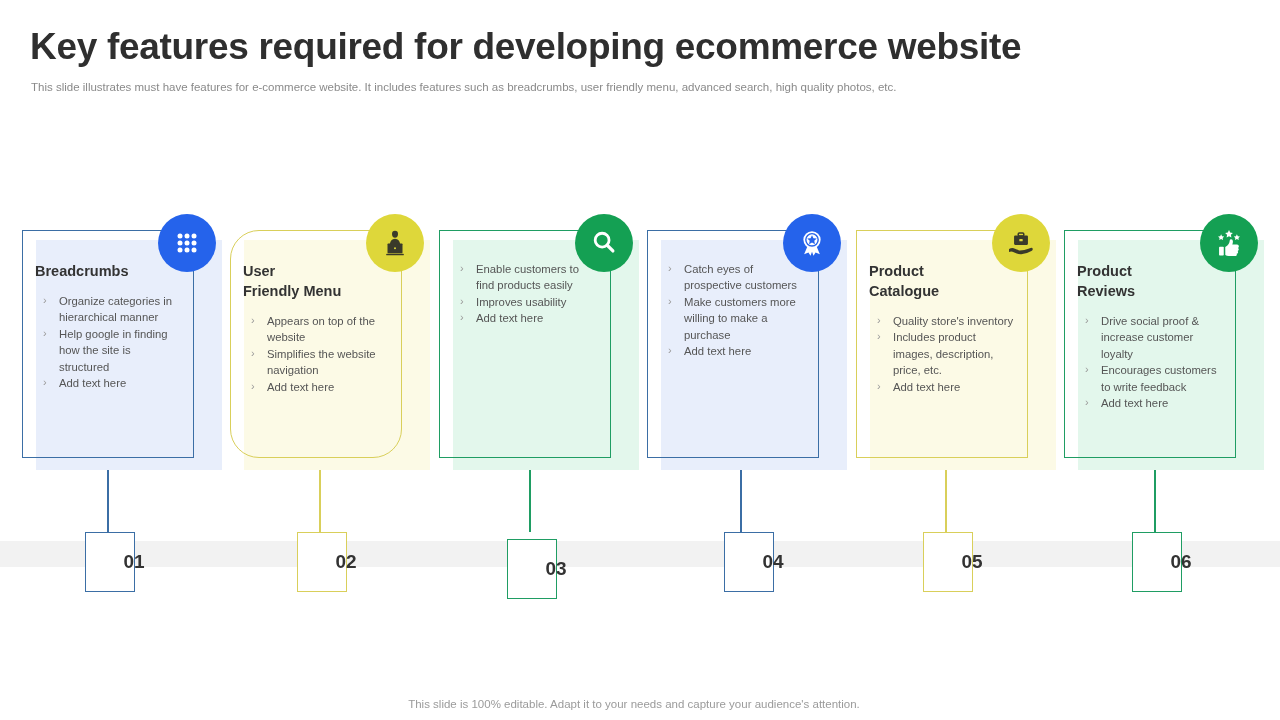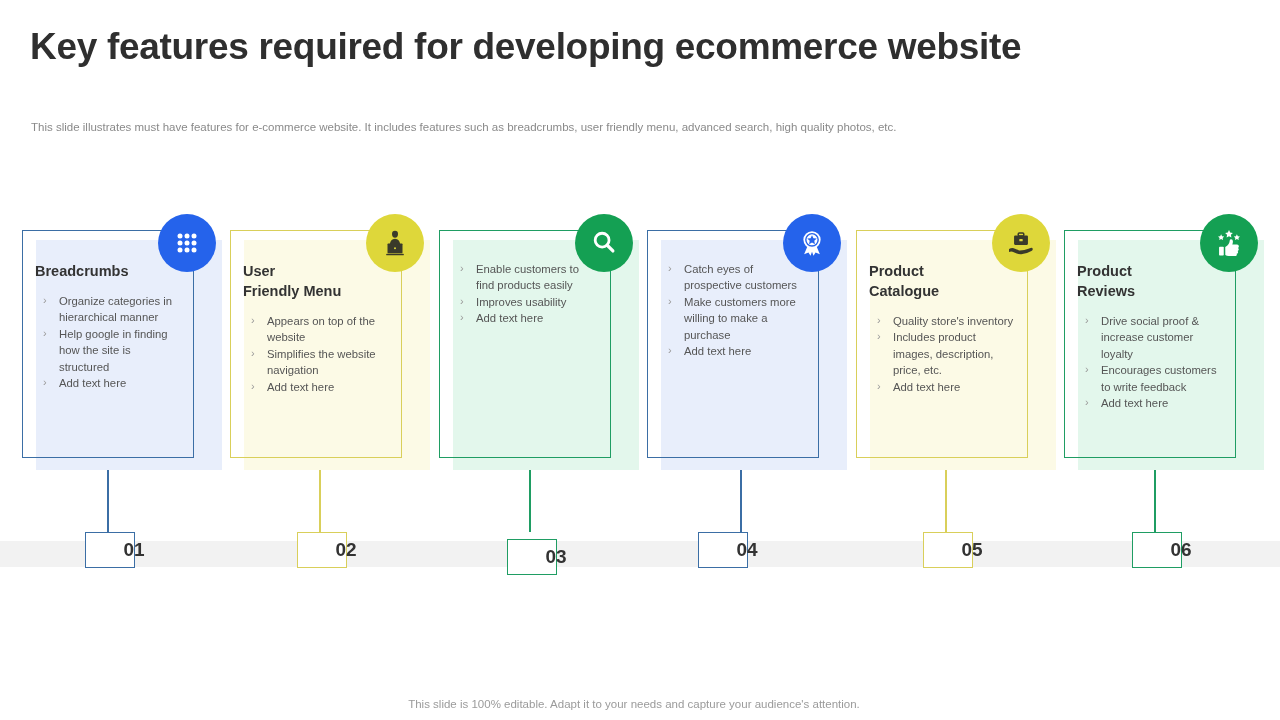--- a/index.html
+++ b/index.html
@@ -24,21 +24,20 @@
     letter-spacing: -0.3px;
     white-space: nowrap;
   }
   .slide-subtitle {
     position: absolute;
     left: 31px;
     top: 81px;
     font-size: 11.5px;
     color: #8a8a8a;
     white-space: nowrap;
-    margin-top: 40px;
   }
 
   
   .gray-band {
     position: absolute;
     left: 0;
     top: 541px;
     width: 1280px;
     height: 26px;
     background: #f2f2f2;
@@ -127,21 +126,21 @@
   .connector {
     position: absolute;
     width: 1.6px;
     top: 470px;
     height: 62px;
   }
   .num-box {
     position: absolute;
     top: 532px;
     width: 44px;
-    height: 36px;
+    height: 60px;
     border: 1.6px solid;
     background: #ffffff;
     display: flex;
     align-items: center;
     justify-content: center;
     font-size: 19px;
     font-weight: bold;
     color: #333333;
     z-index: 3;
     padding-left: 48px;
@@ -186,21 +185,21 @@
           <circle cx="16" cy="16" r="2.5" fill="white"></circle>
           <circle cx="23" cy="16" r="2.5" fill="white"></circle>
           <circle cx="9" cy="23" r="2.5" fill="white"></circle>
           <circle cx="16" cy="23" r="2.5" fill="white"></circle>
           <circle cx="23" cy="23" r="2.5" fill="white"></circle>
         </svg>
       </div>
     </div>
     <div class="card-unit" style="left: 230px;">
       <div class="card-backdrop" style="background: rgb(252, 250, 230);"></div>
-      <div class="card-box" style="border-color: rgb(217, 207, 90);">
+      <div class="card-box" style="border-color: rgb(217, 207, 90); border-radius: 29px;">
         <div class="card-title">User
 Friendly Menu</div>
         <ul class="bullet-list">
           <li class="bullet-item"><span class="chev">›</span><span>Appears on top of the website</span></li>
           <li class="bullet-item"><span class="chev">›</span><span>Simplifies the website navigation</span></li>
           <li class="bullet-item"><span class="chev">›</span><span>Add text here</span></li>
         </ul>
       </div>
       <div class="icon-badge" style="background: rgb(222, 215, 58); left: 136px;">
         <svg width="30" height="30" viewBox="0 0 32 32">
@@ -291,20 +290,20 @@
   </div>
 
 <div id="markers-layer">
     <div class="connector" style="left: 107px; background: rgb(59, 110, 165);"></div>
     <div class="num-box" style="left: 85px; border-color: rgb(59, 110, 165); color: rgb(51, 51, 51);">01</div>
     <div class="connector" style="left: 319px; background: rgb(217, 207, 90);"></div>
     <div class="num-box" style="left: 297px; border-color: rgb(217, 207, 90); color: rgb(51, 51, 51);">02</div>
     <div class="connector" style="left: 529px; background: rgb(31, 157, 99);"></div>
     <div class="num-box" style="left: 507px; border-color: rgb(31, 157, 99); color: rgb(51, 51, 51); margin-top: 7px;">03</div>
     <div class="connector" style="left: 740px; background: rgb(59, 110, 165);"></div>
-    <div class="num-box" style="left: 698px; border-color: rgb(59, 110, 165); color: rgb(51, 51, 51);">04</div>
+    <div class="num-box" style="left: 724px; border-color: rgb(59, 110, 165); color: rgb(51, 51, 51);">04</div>
     <div class="connector" style="left: 945px; background: rgb(217, 207, 90);"></div>
     <div class="num-box" style="left: 923px; border-color: rgb(217, 207, 90); color: rgb(51, 51, 51);">05</div>
     <div class="connector" style="left: 1154px; background: rgb(31, 157, 99);"></div>
     <div class="num-box" style="left: 1132px; border-color: rgb(31, 157, 99); color: rgb(51, 51, 51);">06</div>
   </div>
 
 <div class="footer-note">This slide is 100% editable. Adapt it to your needs and capture your audience's attention.</div>
 
 </body></html>

